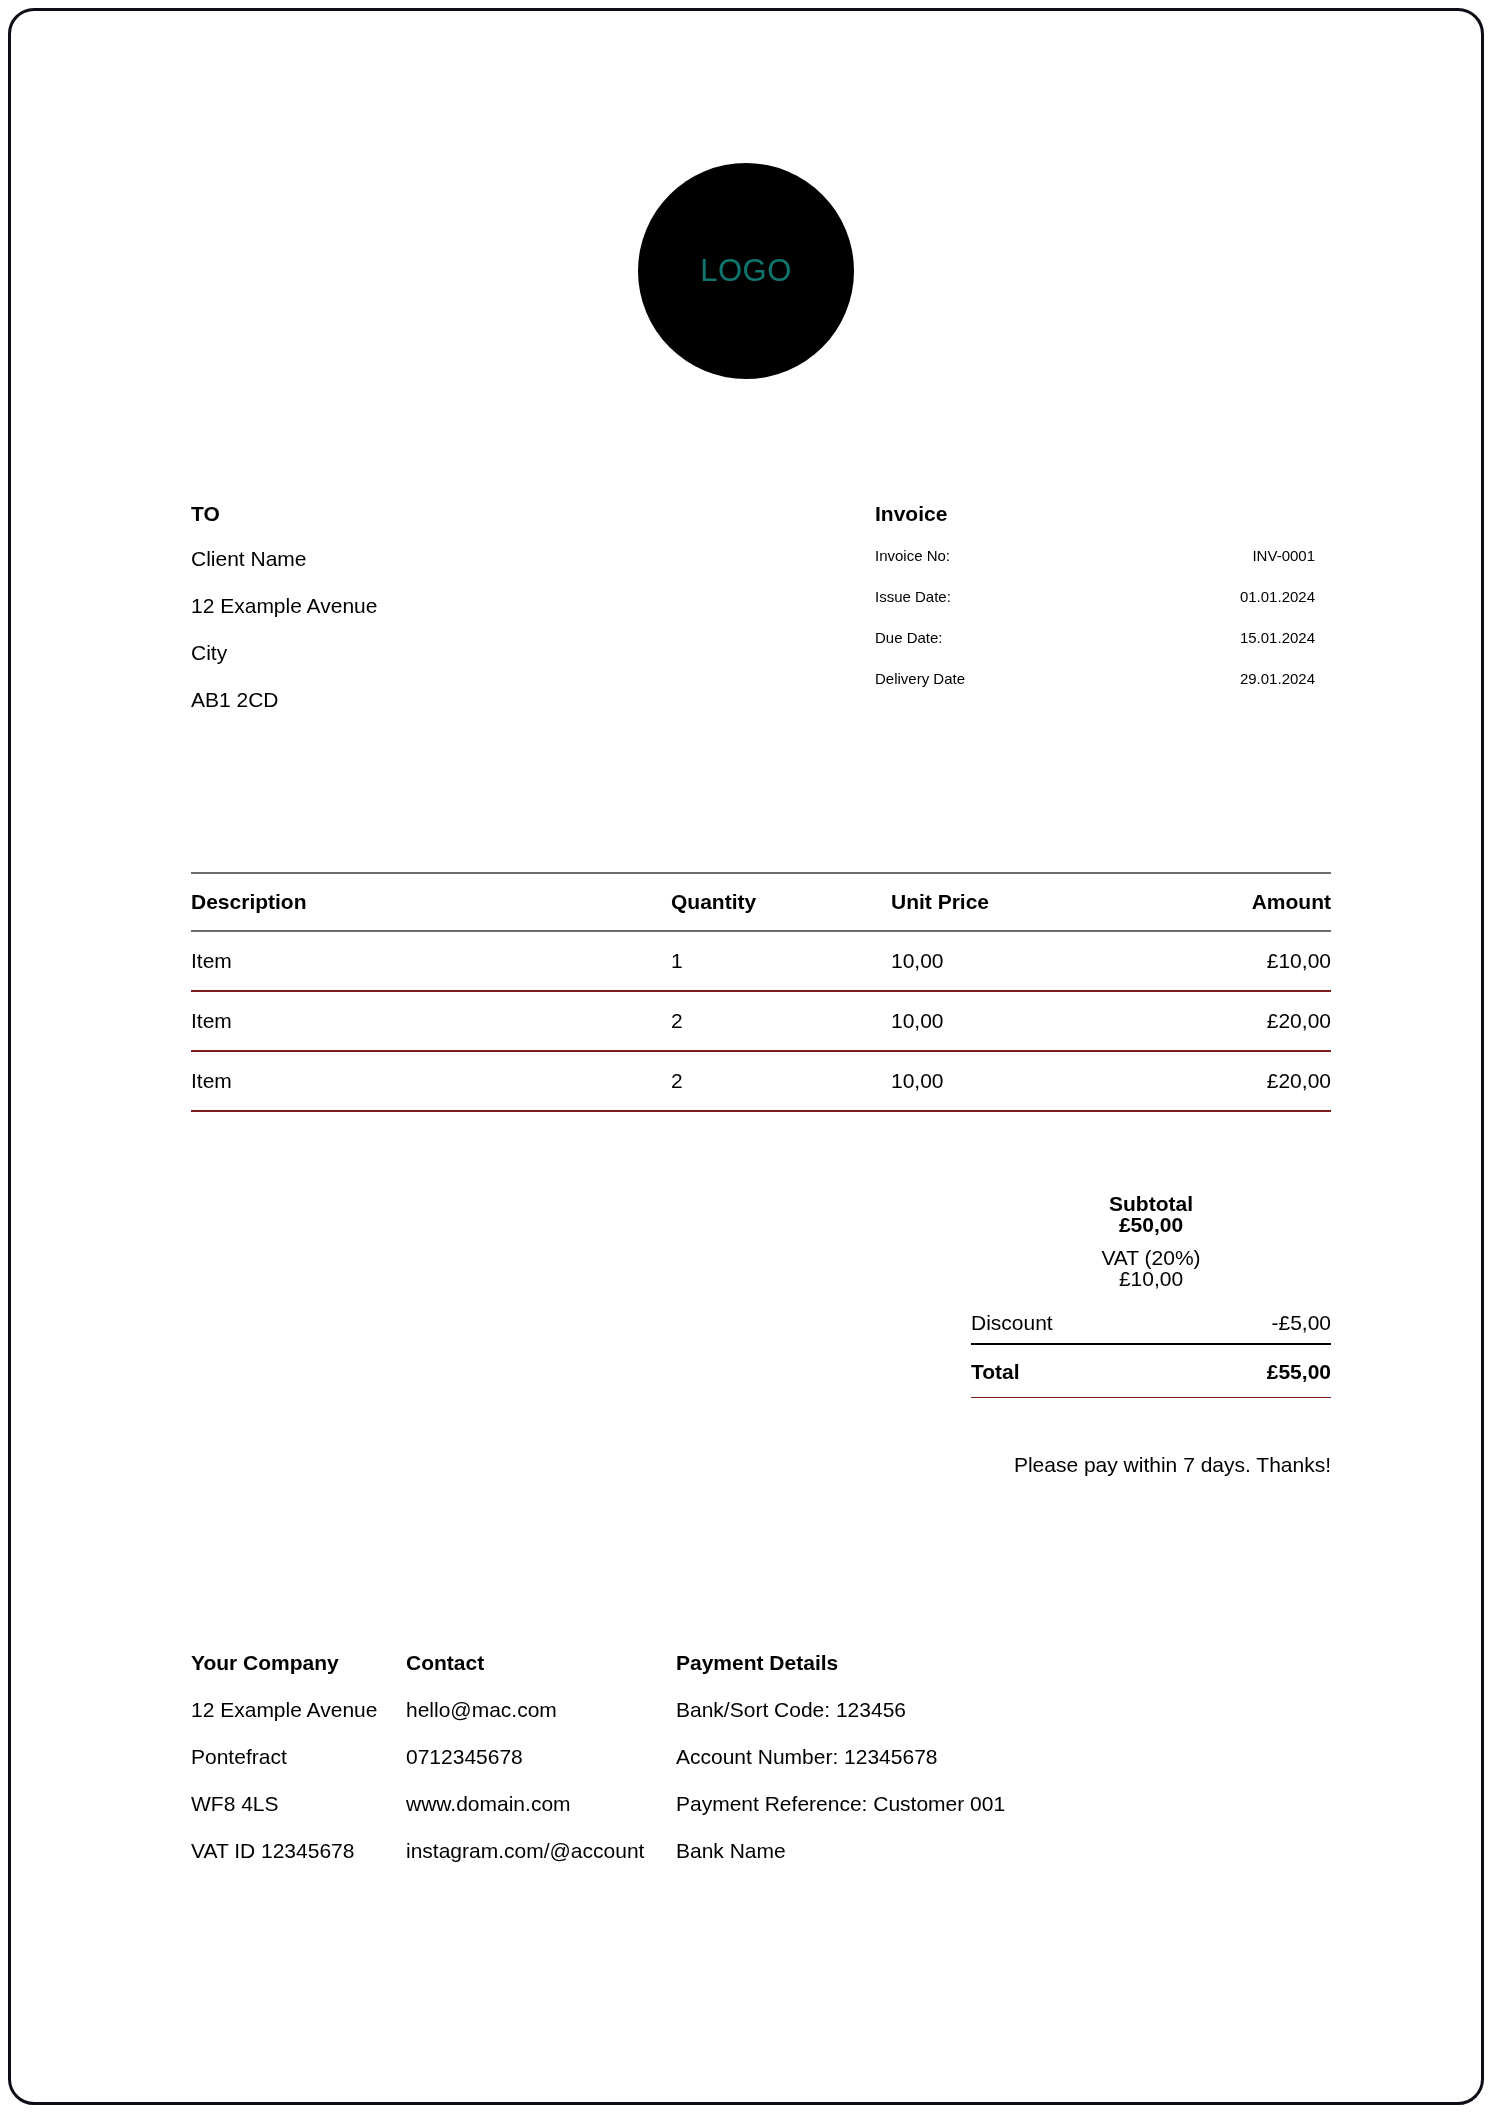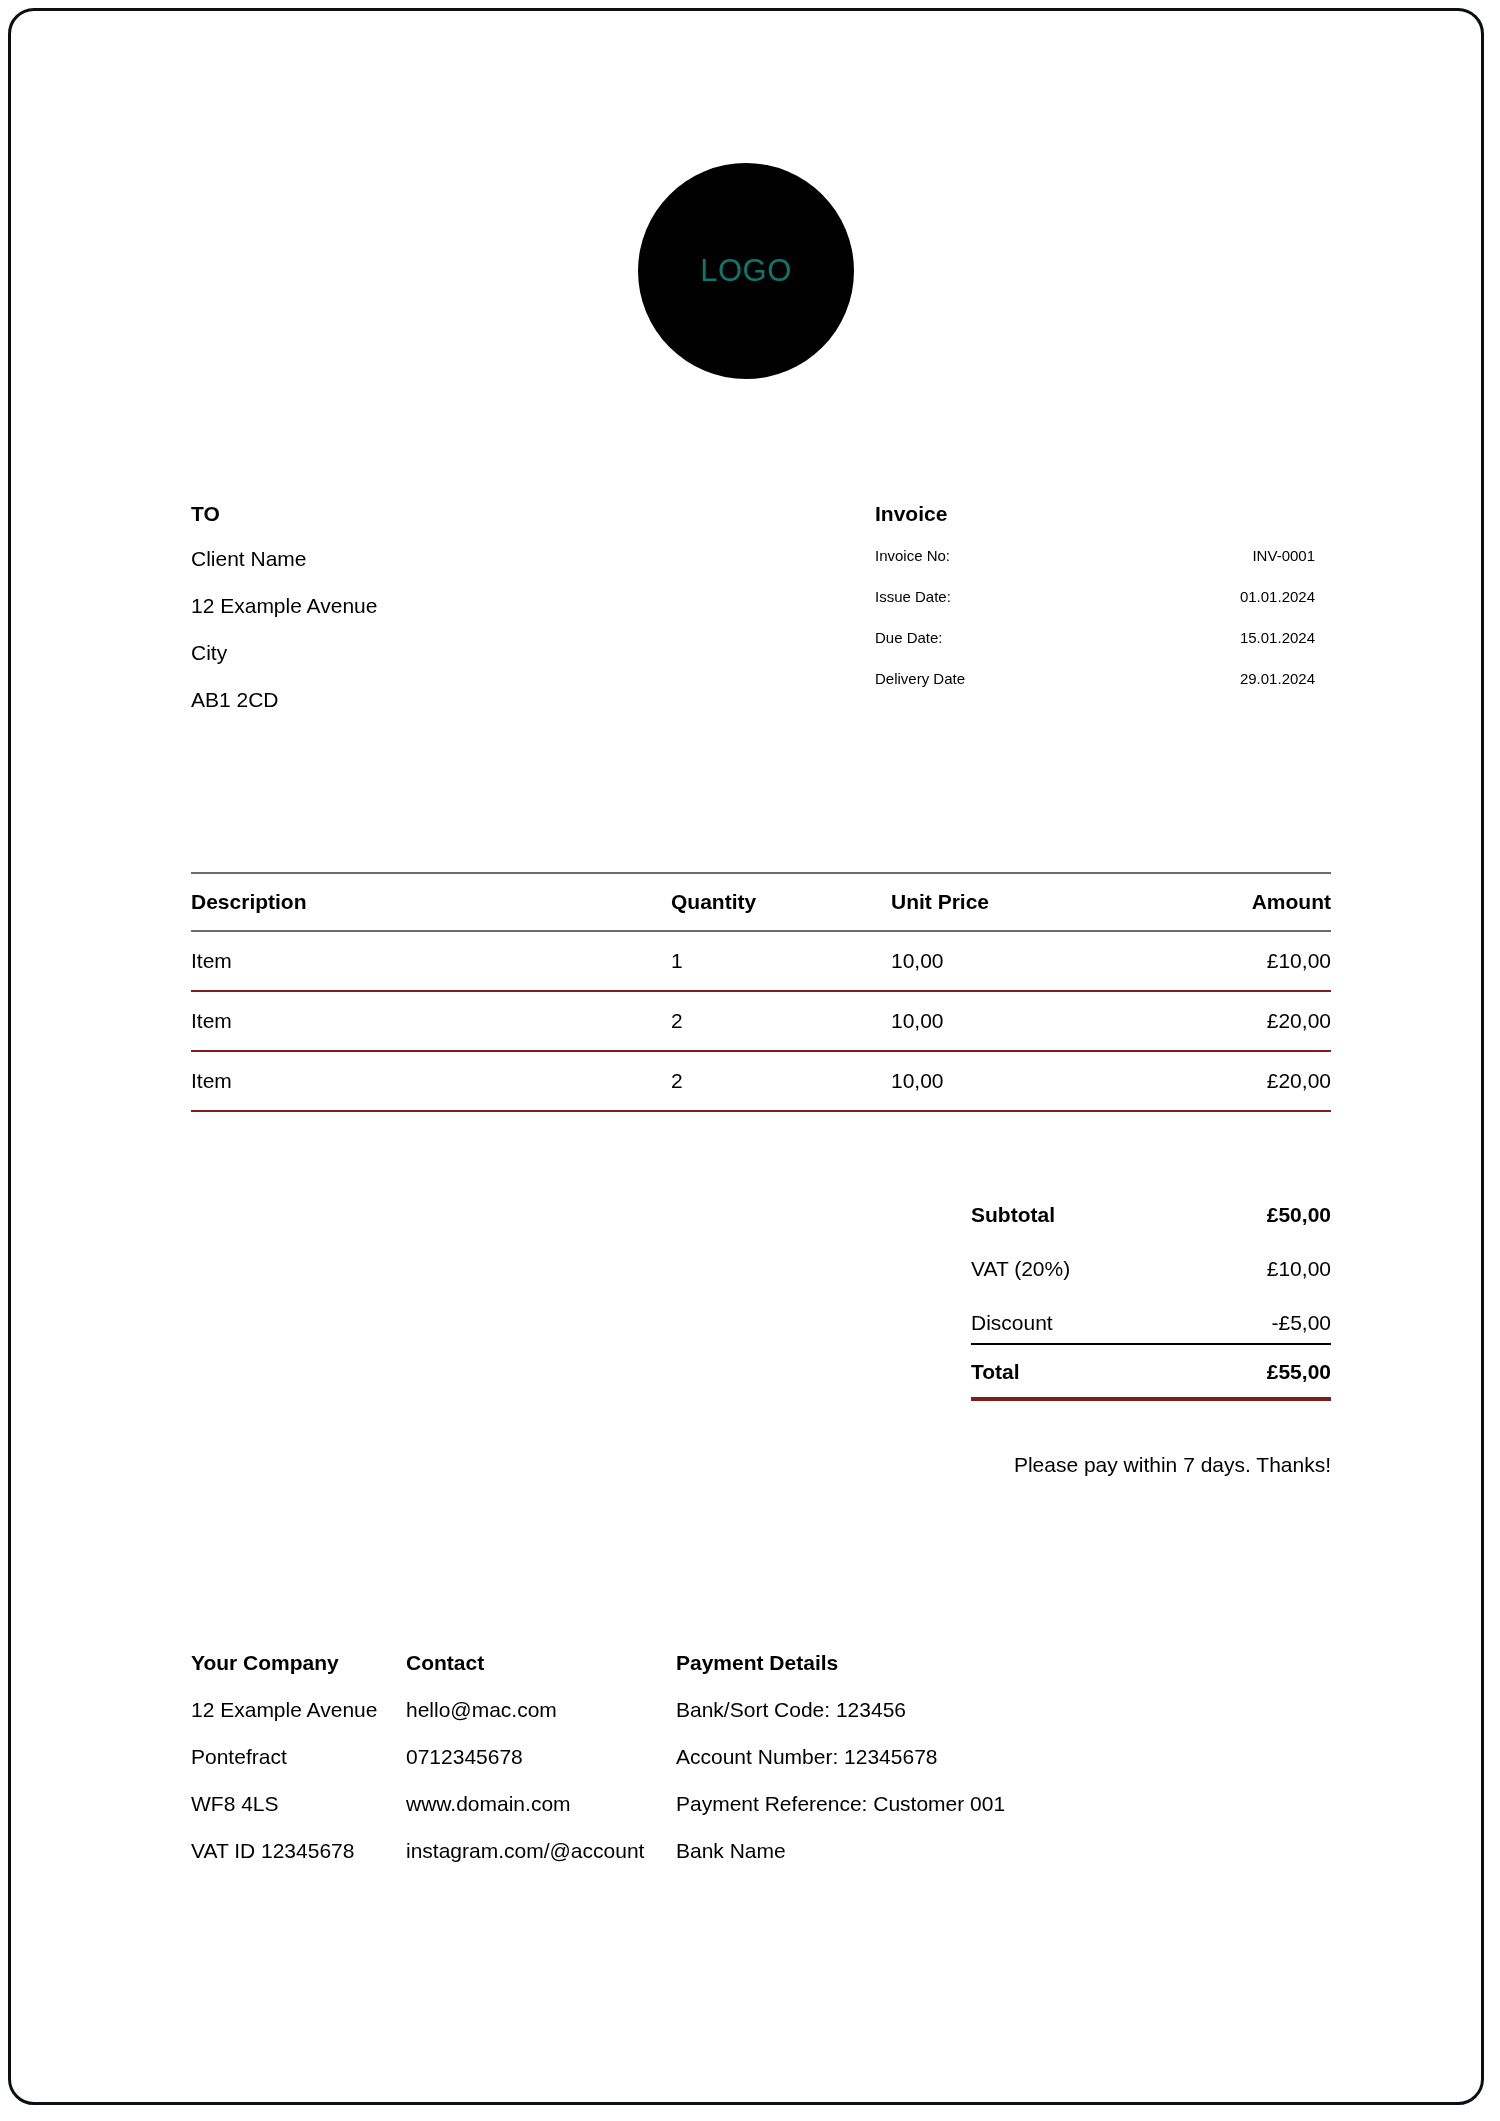--- a/index.html
+++ b/index.html
@@ -143,24 +143,24 @@
     width: 360px;
   }
   .tot-row {
     display: flex;
     justify-content: space-between;
     align-items: center;
     font-size: 21px;
     height: 42px;
     line-height: 1;
   }
-  .tot-row.gap { margin-bottom: 12px; }
+  .tot-row.gap { margin-bottom: 12px; flex-direction: column; }
   .tot-row.strong { font-weight: 700; }
   .tot-row.ruled-top { border-top: 2px solid #000000; }
-  .tot-row.ruled-bottom { border-bottom: 4px solid #7f1d1d; align-items: center; }
+  .tot-row.ruled-bottom { border-bottom: 1px solid #7f1d1d; align-items: center; }
   .tot-total {
     height: 52px;
   }
   .pay-note {
     position: absolute;
     left: 760px;
     top: 1443px;
     width: 560px;
     text-align: right;
     font-size: 21px;

